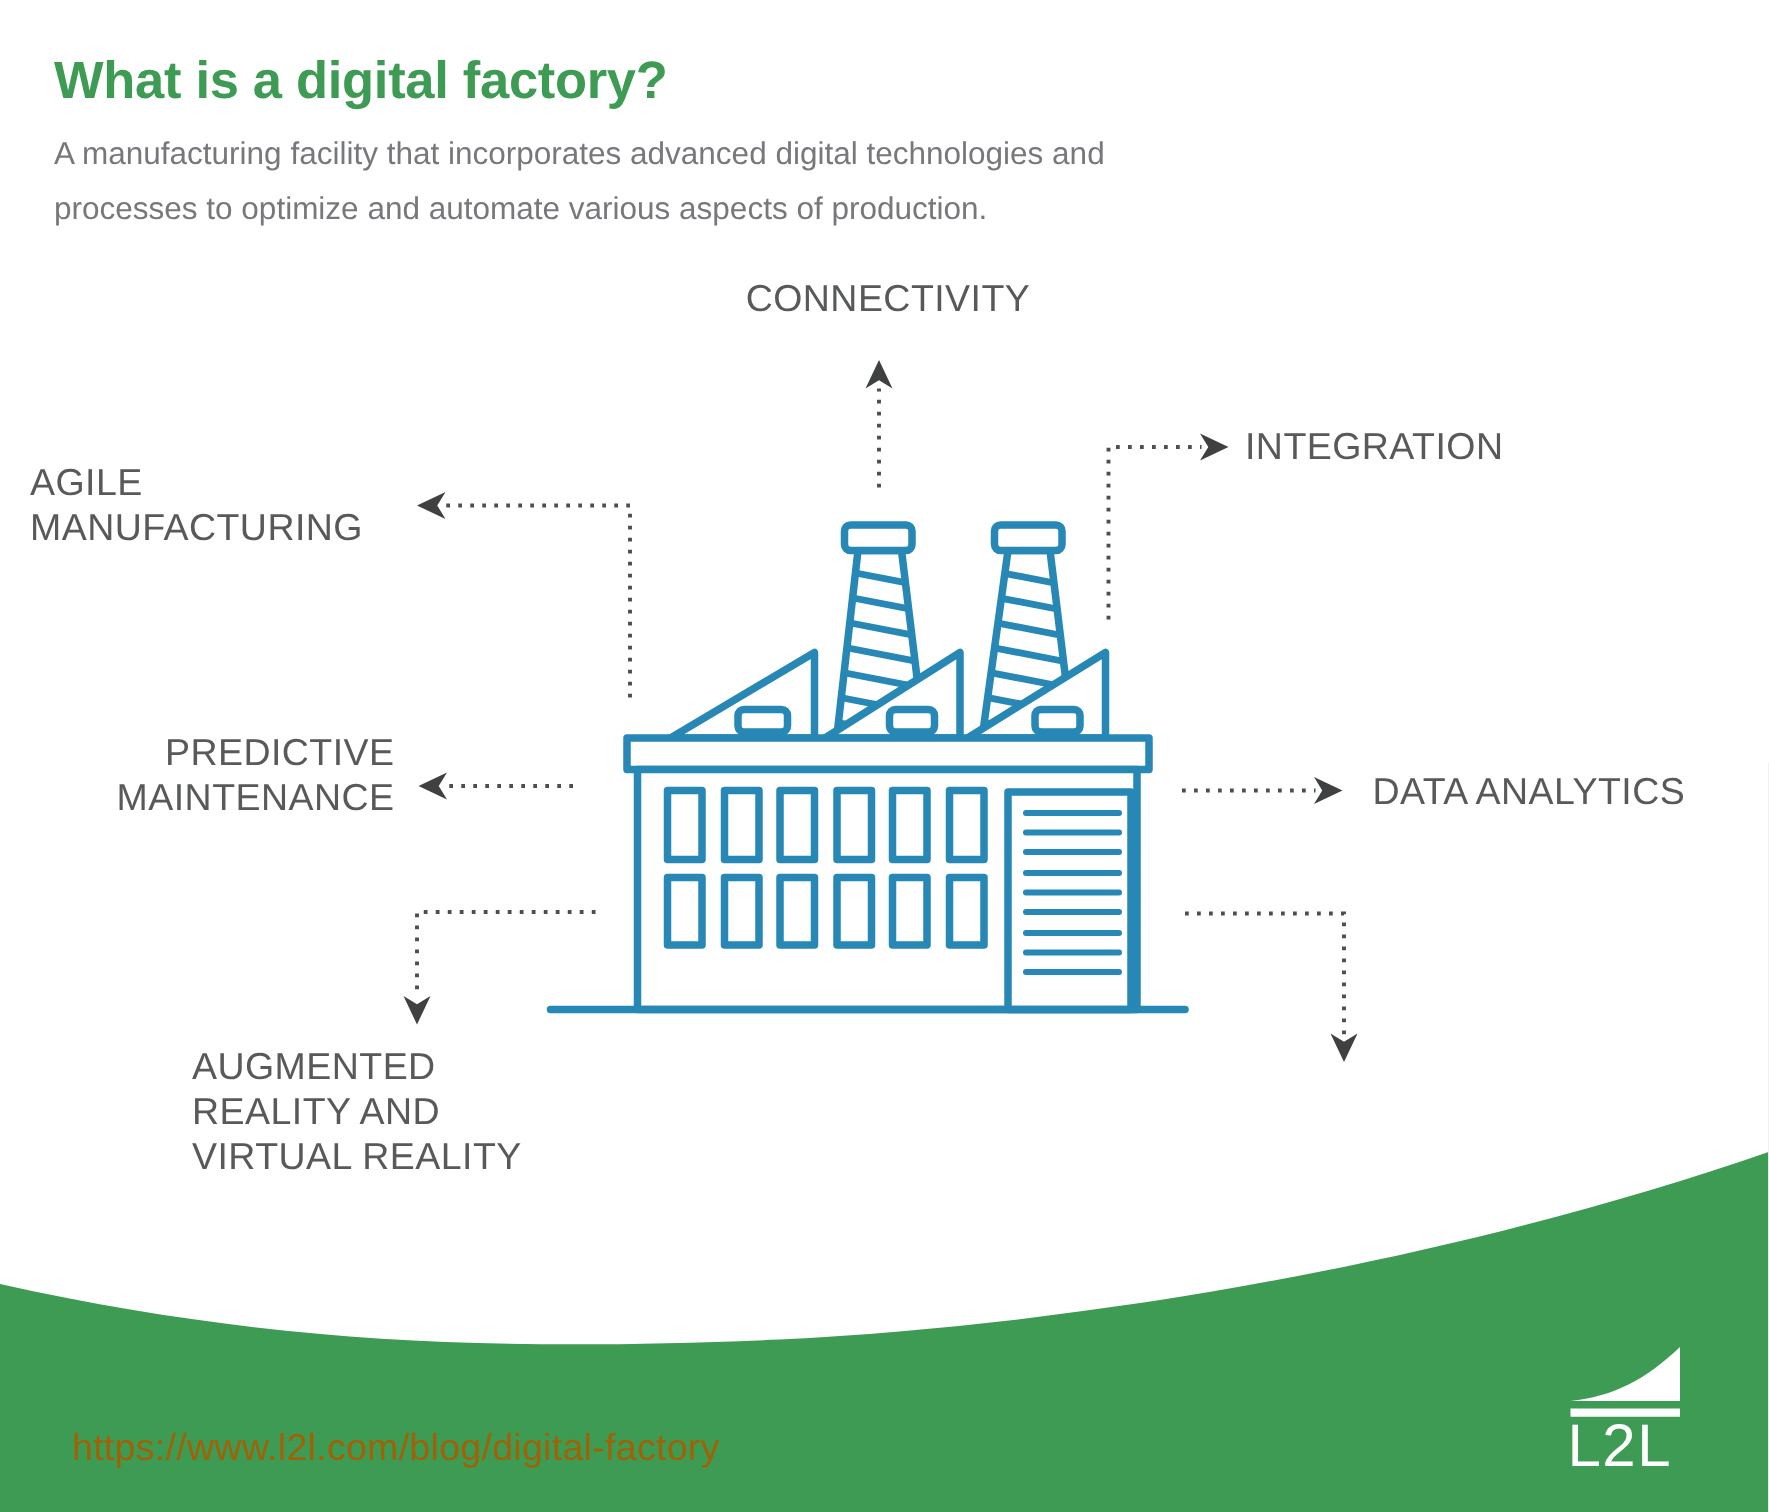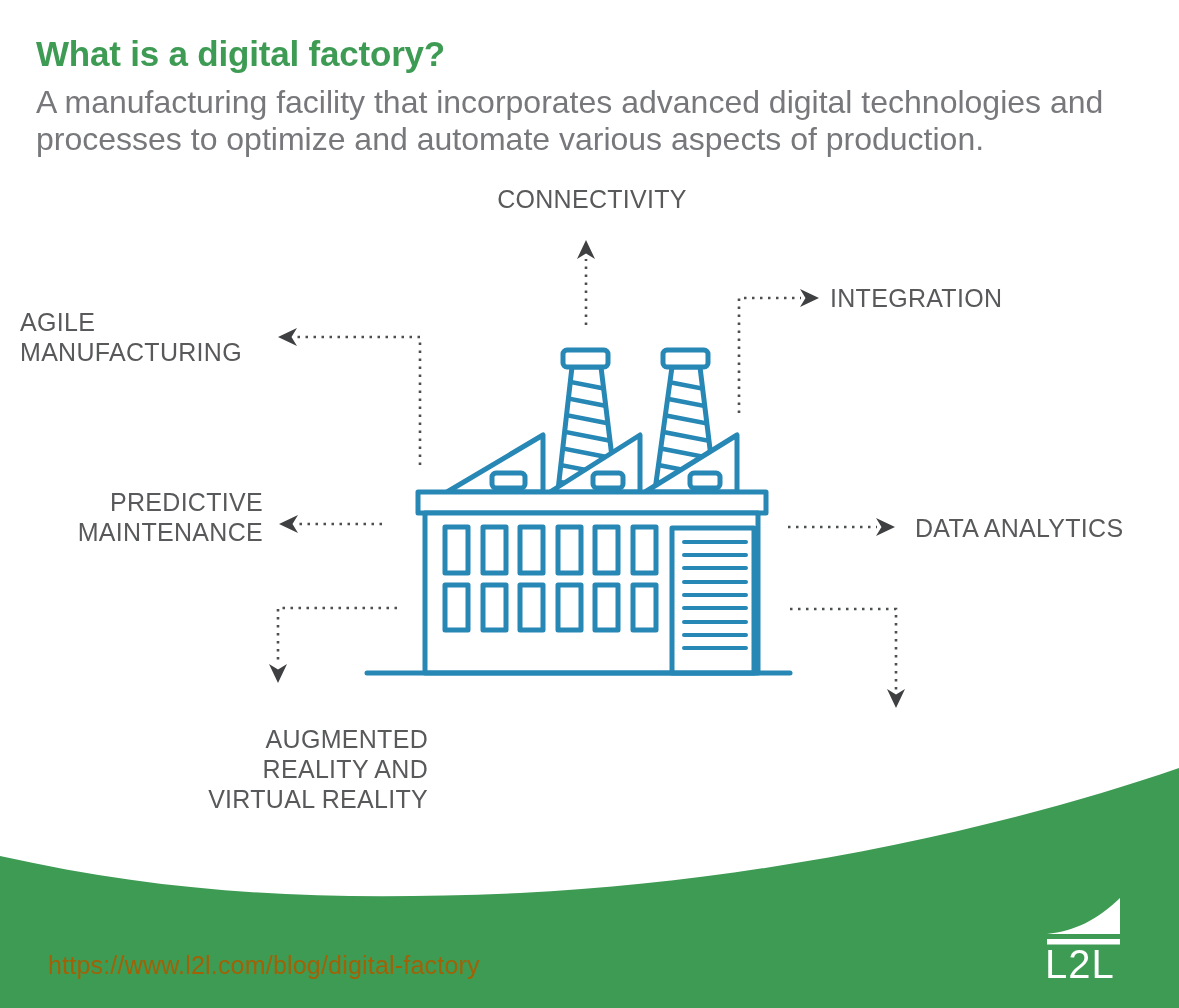--- a/index.html
+++ b/index.html
@@ -20,38 +20,38 @@
     font-family:"Liberation Sans",sans-serif;
   }
   .page-title{
     position:absolute;left:36px;top:34px;
     font-size:35px;font-weight:700;
     color:var(--brand-green);
     letter-spacing:-0.2px;
   }
   .page-subtitle{
     position:absolute;left:36px;top:84px;
-    font-size:32px;line-height:37px;
+    font-size:21px;line-height:37px;
     color:var(--subtitle-gray);
     white-space:pre-line;
   }
   .node-label{
     position:absolute;
     font-size:25px;line-height:30px;
     color:var(--label-gray);
     letter-spacing:0.3px;
     white-space:pre-line;
     text-align:right;
   }
   .lbl-connectivity{left:442px;top:184px;width:300px;text-align:center;}
   .lbl-integration{left:830px;top:283px;}
   .lbl-agile{left:20px;top:307px;width:243px;text-align:left;}
   .lbl-predictive{left:20px;top:487px;width:243px;text-align:right;}
   .lbl-data{left:915px;top:513px;}
-  .lbl-ar{left:128px;top:696px;width:300px;text-align:right;margin-top:28px;}
+  .lbl-ar{left:128px;top:696px;width:300px;text-align:left;}
   .lbl-auto{left:747px;top:715px;width:300px;text-align:center;}
 
   svg{display:block;}
   .connectors{position:absolute;left:0;top:0;pointer-events:none;}
   .dash{stroke:var(--arrow-gray);stroke-width:2.6;stroke-dasharray:2.5 5.5;fill:none;}
   .head{fill:var(--arrow-dark);stroke:none;}
 
   .factory{position:absolute;left:360px;top:340px;}
   .f-shape{stroke:var(--factory-blue);stroke-width:5;fill:#ffffff;stroke-linejoin:round;}
   .f-line{stroke:var(--factory-blue);stroke-width:5;fill:none;stroke-linecap:round;}

